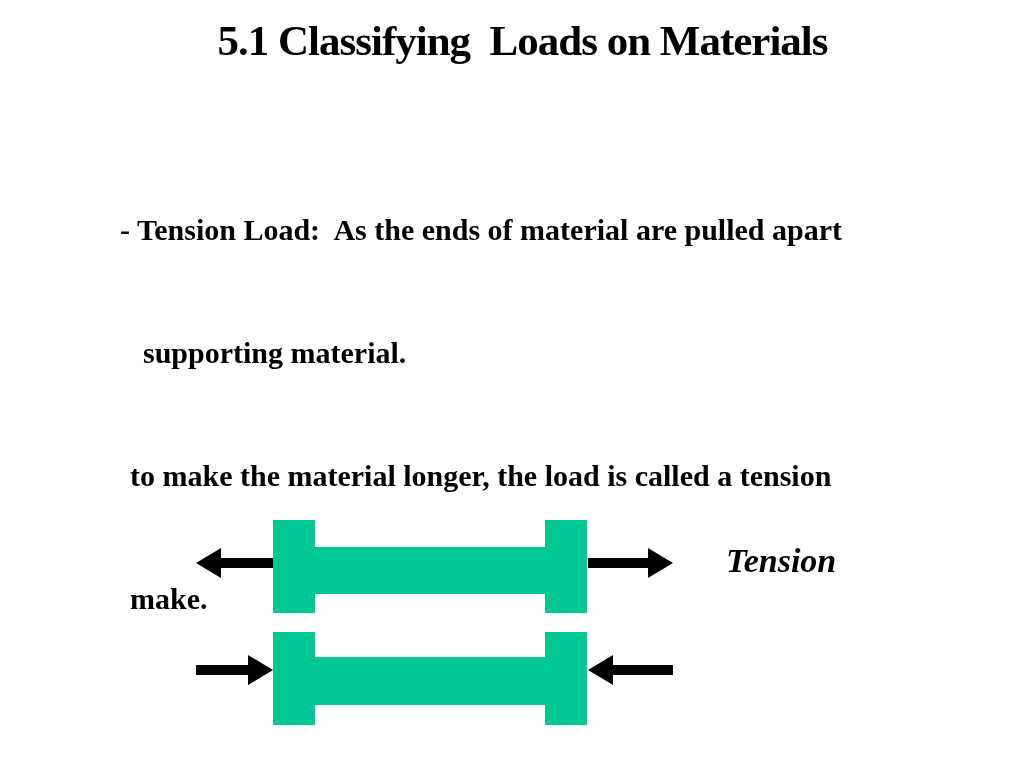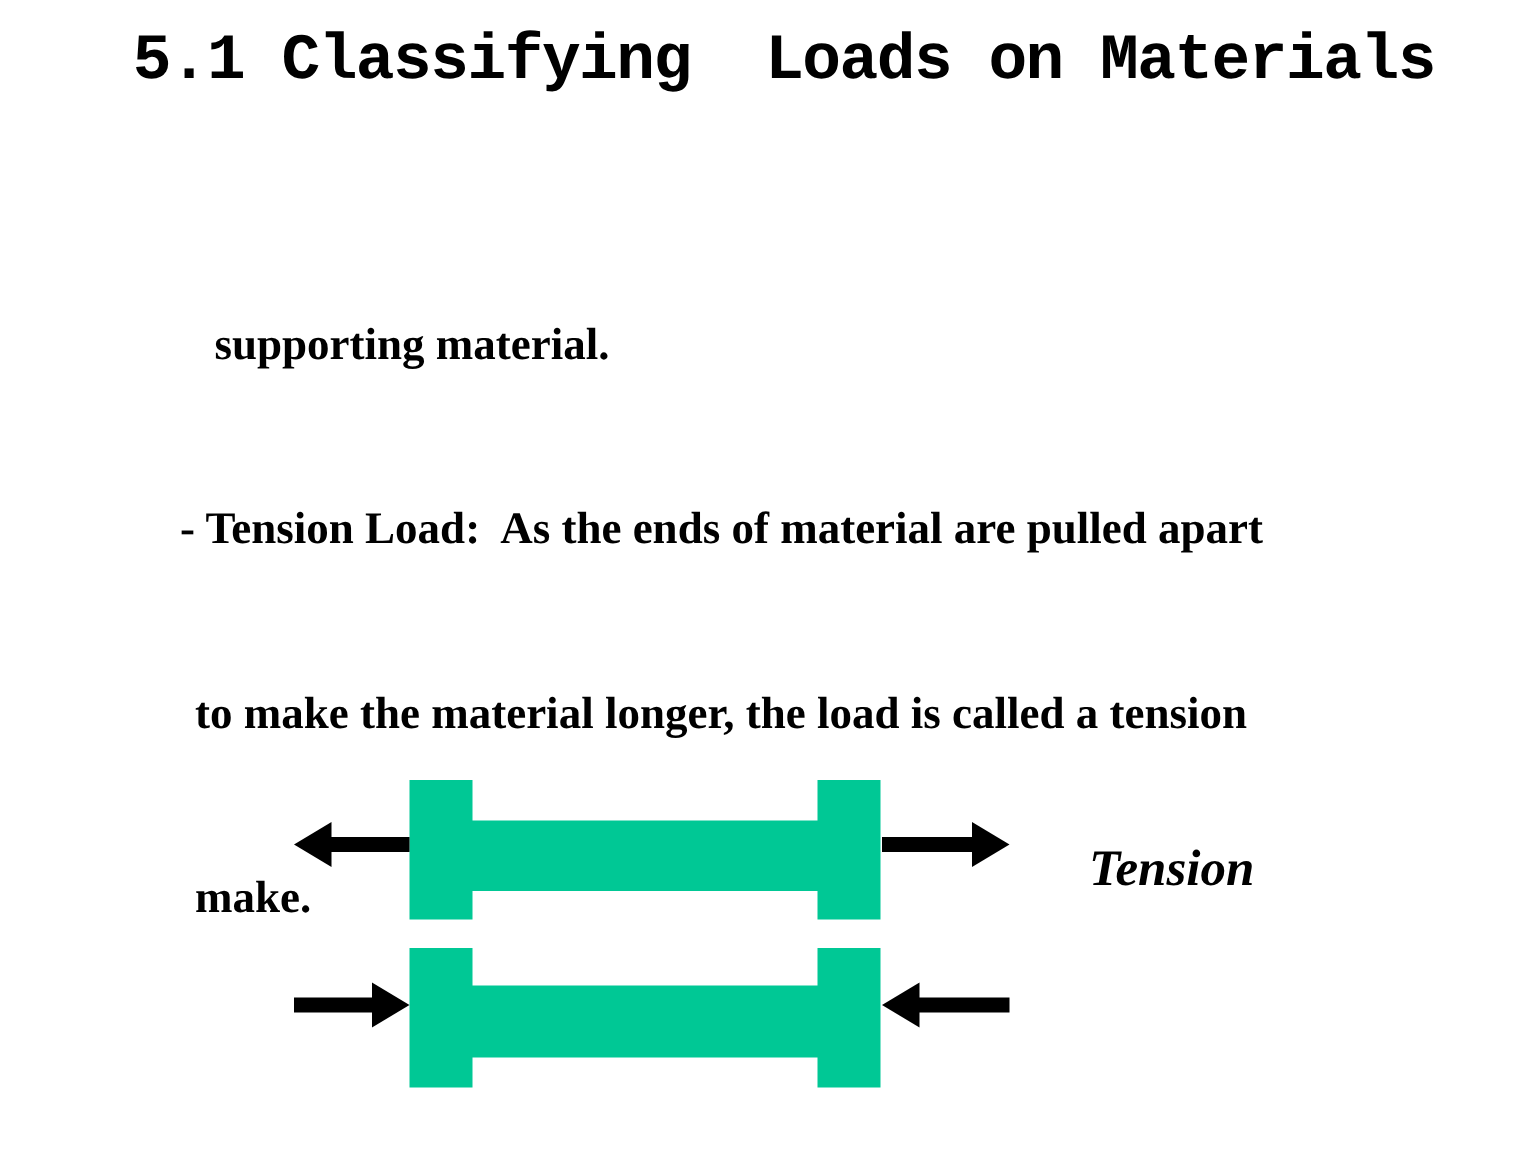--- a/index.html
+++ b/index.html
@@ -20,21 +20,21 @@
     overflow: hidden;
     color: var(--text-color);
   }
 
   .title {
     position: absolute;
     top: 16px;
     left: 0;
     width: 1024px;
     text-align: center;
-    font-family: Liberation Mono, monospace;
+    font-family: Liberation Serif, serif;
     font-weight: bold;
     font-size: 43px;
     letter-spacing: -1px;
     white-space: pre;
     color: var(--text-color);
     padding-left: 21px;
   }
 
   .body-text {
     position: absolute;
@@ -102,33 +102,33 @@
   .diagram-label {
     position: absolute;
     font-family: "Liberation Serif", serif;
     font-weight: bold;
     font-style: italic;
     font-size: 34px;
     line-height: 40px;
     white-space: pre;
     color: var(--text-color);
   }
-  .tension-label     { left: 726px; top: 541px; margin-top: 19px; }
+  .tension-label     { left: 726px; top: 541px; }
   .compression-label { left: 709px; top: 648px; }
 </style>
 </head>
 <body>
 
 <div class="slide">
 
   <h1 class="title">5.1 Classifying  Loads on Materials</h1>
 
   <div class="body-text">
+    <div class="body-line ind-2">- Tension Load:  As the ends of material are pulled apart</div>
     <div class="body-line ind-1">supporting material.</div>
-    <div class="body-line ind-2">- Tension Load:  As the ends of material are pulled apart</div>
     <div class="body-line ind-3">to make the material longer, the load is called a tension</div>
     <div class="body-line ind-3">make.</div>
     
     
     
   </div>
 
   <div class="diagram">
 
     <div class="block t-block-left"></div>

